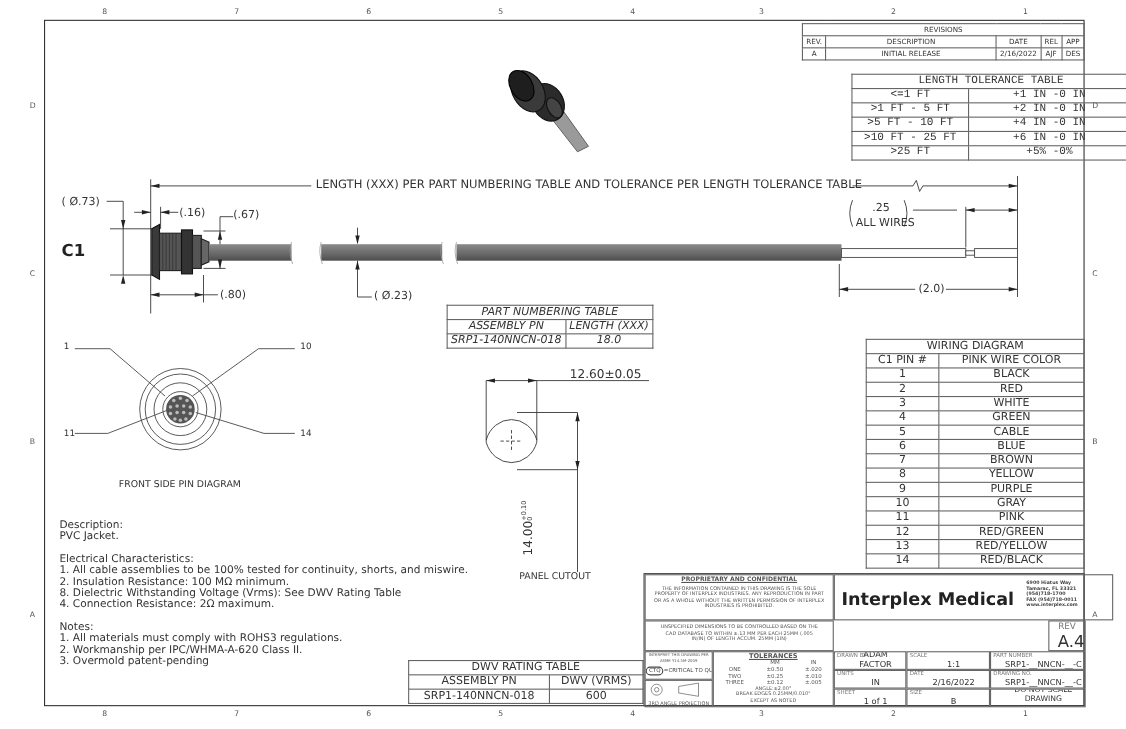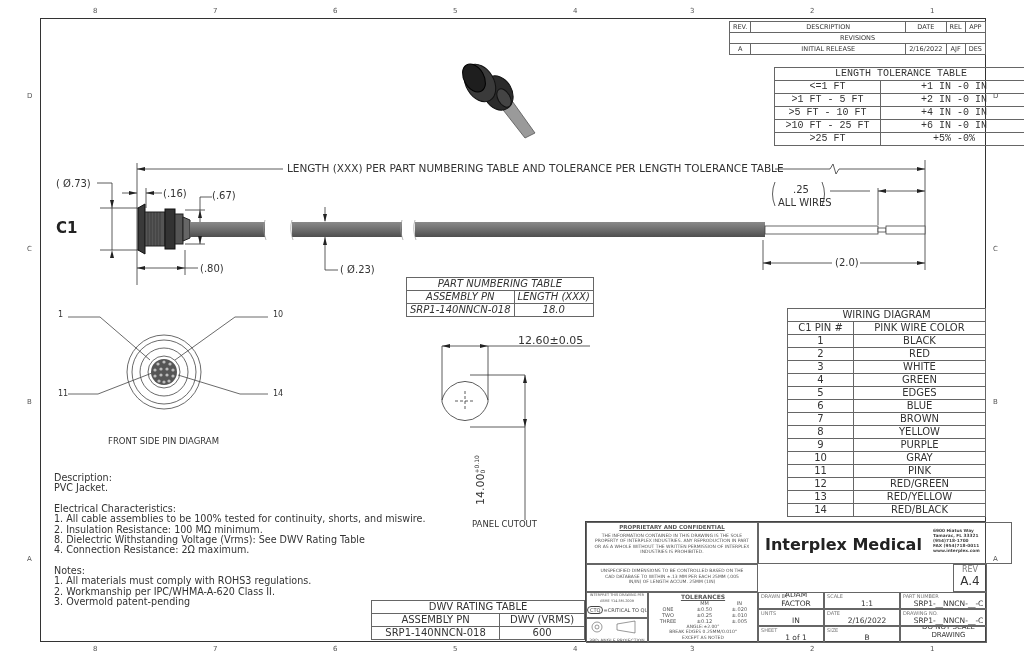--- a/index.html
+++ b/index.html
@@ -47,29 +47,29 @@
   <div class="zone" style="left:993px;top:245px">C</div>
   <div class="zone" style="left:993px;top:398px">B</div>
   <div class="zone" style="left:993px;top:555px">A</div>
 </div>
 
 <div class="frame"></div>
 
 <table class="dt sm" style="left:729px;top:21px;width:257px;">
   <tbody>
       <tr>
+        <td colspan="5">REVISIONS</td>
+      </tr>
+  <tr>
     <td style="width:16px">REV.</td>
     <td>DESCRIPTION</td>
     <td style="width:38px">DATE</td>
     <td style="width:18px">REL</td>
     <td style="width:18px">APP</td>
   </tr>
-  <tr>
-        <td colspan="5">REVISIONS</td>
-      </tr>
   <tr>
     <td>A</td>
     <td>INITIAL RELEASE</td>
     <td>2/16/2022</td>
     <td>AJF</td>
     <td>DES</td>
   </tr>
 </tbody>
   </table>
 
@@ -252,21 +252,21 @@
   <tr>
         <td>3</td>
         <td>WHITE</td>
       </tr>
   <tr>
         <td>4</td>
         <td>GREEN</td>
       </tr>
   <tr>
         <td>5</td>
-        <td>EDGES</td>
+        <td>CABLE</td>
       </tr>
   <tr>
         <td>6</td>
         <td>BLUE</td>
       </tr>
   <tr>
         <td>7</td>
         <td>BROWN</td>
       </tr>
   <tr>
@@ -447,21 +447,21 @@
     <div style="position:absolute;left:174px;top:5px;font-size:4.3px;line-height:5px;font-weight:bold;color:#444">
       <div>6900 Hiatus Way</div>
       <div>Tamarac, FL 33321</div>
       <div>(954)718-1700</div>
       <div>FAX (954)718-0011</div>
       <div>www.interplex.com</div>
     </div>
   </div>
   <div class="tb-cell" style="left:367px;top:42px;width:34px;height:28px">
     <div style="text-align:center;font-size:8px;color:#777">REV</div>
-    <div style="text-align:center;font-size:12px;color:#333">A.4</div>
+    <div style="text-align:right;font-size:15px;color:#333">A.4</div>
   </div>
   <div class="tb-cell" style="left:172px;top:70px;width:66px;height:17px">
       <div class="lbl">DRAWN BY</div>
       <div class="val">ADAM FACTOR</div>
     </div>
   <div class="tb-cell" style="left:238px;top:70px;width:76px;height:17px">
       <div class="lbl">SCALE</div>
       <div class="val">1:1</div>
     </div>
   <div class="tb-cell" style="left:314px;top:70px;width:87px;height:17px">

